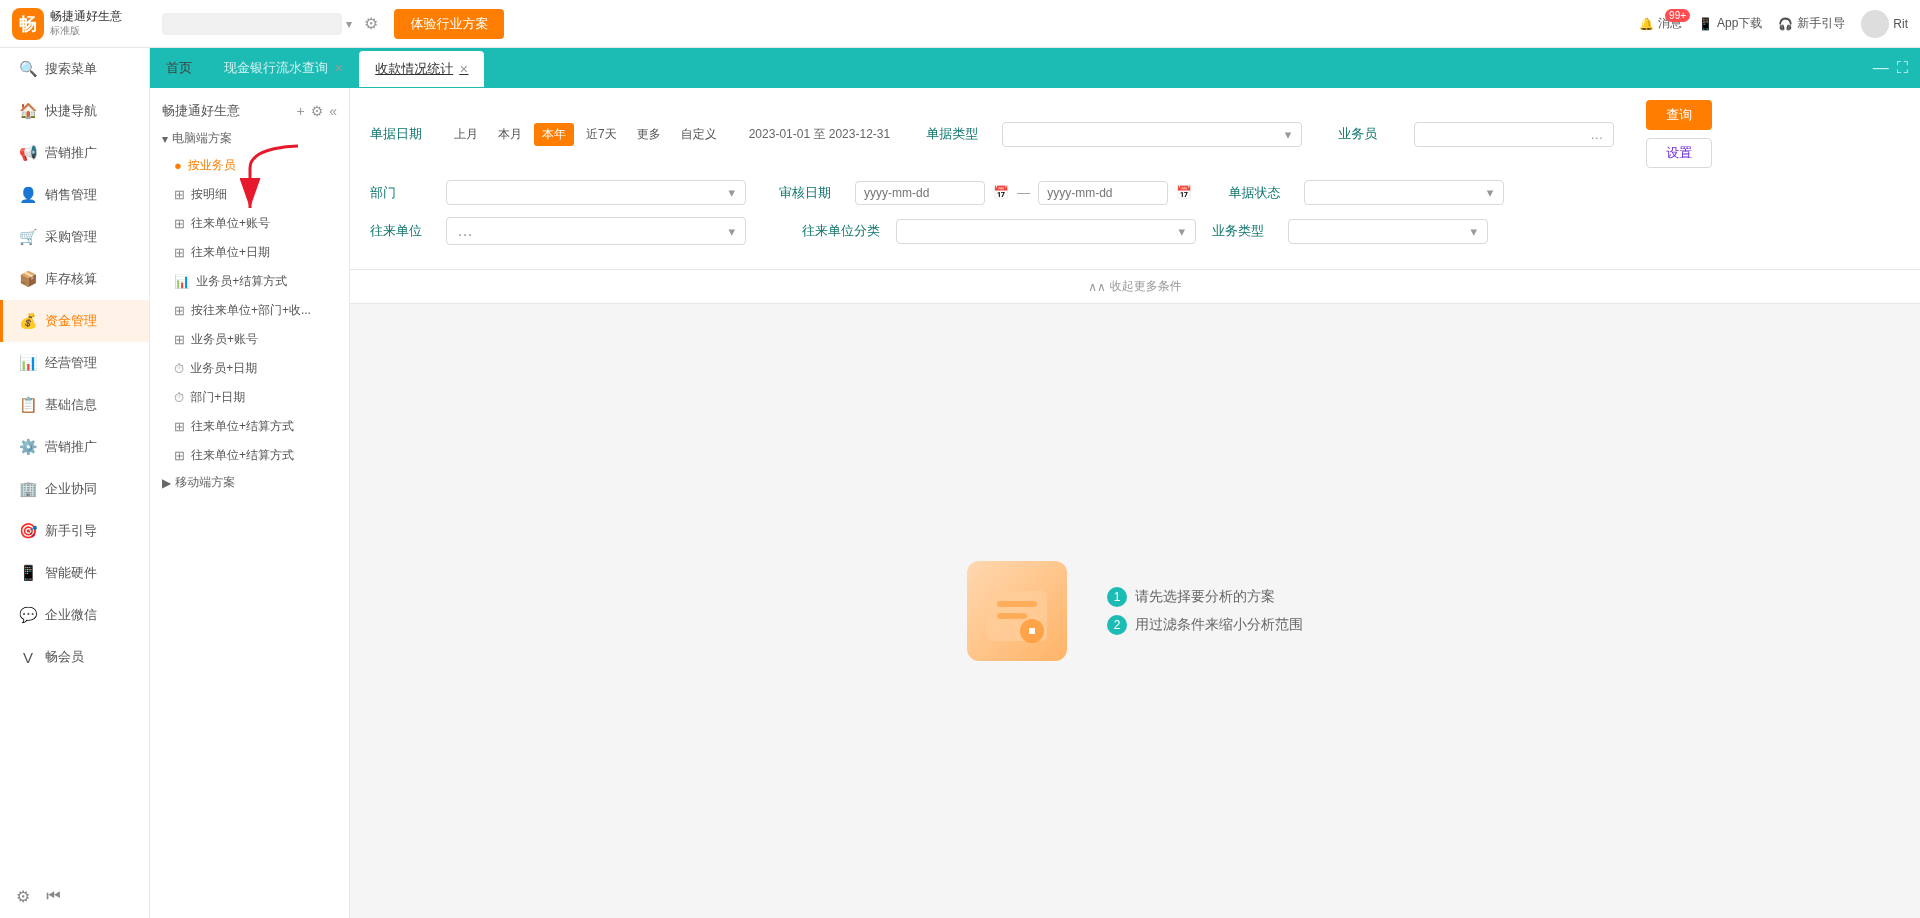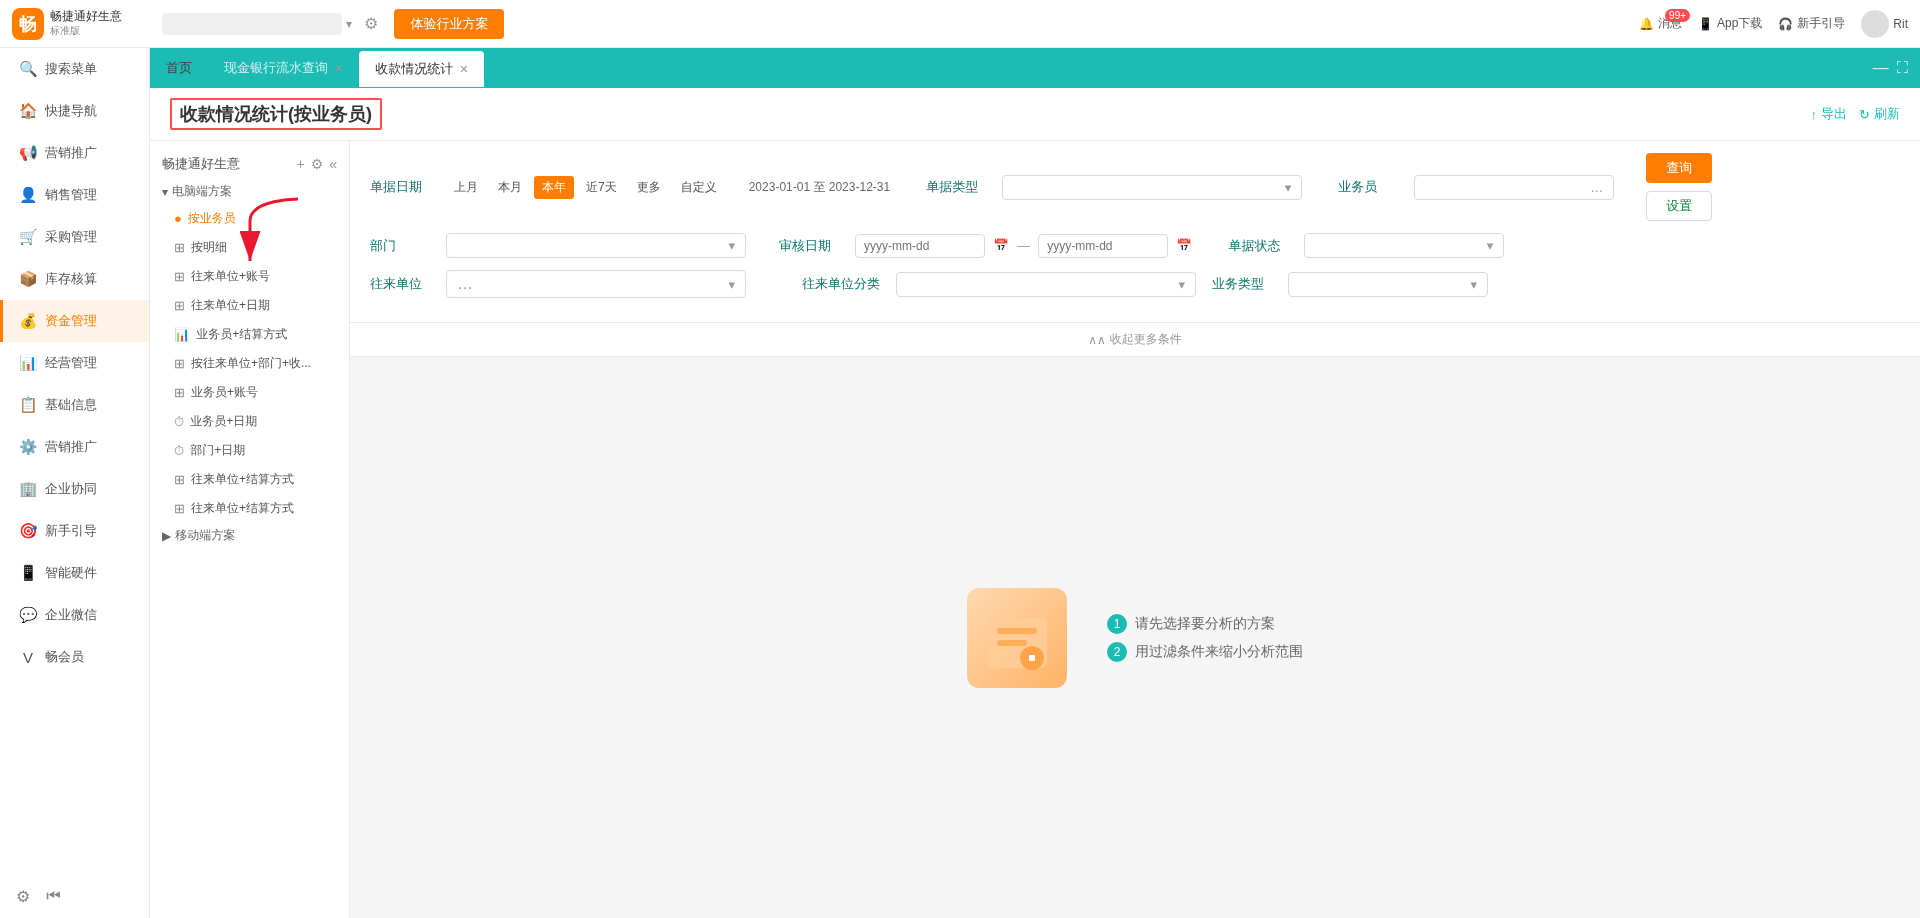--- a/index.html
+++ b/index.html
@@ -135,20 +135,21 @@
       position: relative;
       gap: 6px;
     }
     .tab-item.home { color: #404040; }
     .tab-item.active {
       background: #fff;
       color: #333;
       border-radius: 4px 4px 0 0;
       margin-top: 2px;
       height: 36px;
+      text-decoration: underline;
     }
     .tab-close {
       font-size: 11px;
       color: #999;
       cursor: pointer;
     }
     .tab-spacer { flex: 1; }
     .tab-bar-actions {
       display: flex;
       align-items: center;
@@ -263,21 +264,21 @@
       background: #ff7d00;
       color: #fff;
       border: none;
       border-radius: 4px;
       padding: 6px 20px;
       font-size: 13px;
       cursor: pointer;
     }
     .set-btn {
       background: #fff;
-      color: #15803d;
+      color: #6d28d9;
       border: 1px solid #d9d9d9;
       border-radius: 4px;
       padding: 5px 16px;
       font-size: 13px;
       cursor: pointer;
       margin-top: 4px;
     }
     .btn-group {
       display: flex;
       flex-direction: column;
@@ -516,33 +517,20 @@
         <span>收款情况统计</span>
         <span class="tab-close">✕</span>
       </div>
       <div class="tab-spacer"></div>
       <div class="tab-bar-actions">
         <span class="tab-bar-btn">—</span>
         <span class="tab-bar-btn">⛶</span>
       </div>
     </div>
 
-    <div class="page-header">
-      <div class="page-title">收款情况统计(按业务员)</div>
-      <div class="page-actions">
-        <div class="action-btn">
-          <span>↑</span>
-          <span>导出</span>
-        </div>
-        <div class="action-btn">
-          <span>↻</span>
-          <span>刷新</span>
-        </div>
-      </div>
-    </div>
 
     <div style="display:flex; flex:1; overflow:hidden; position:relative;">
 
       <div class="left-panel">
         <div class="left-panel-header">
           <span>畅捷通好生意</span>
           <div class="left-panel-actions">
             <span class="lp-icon">+</span>
             <span class="lp-icon">⚙</span>
             <span class="lp-icon">«</span>

